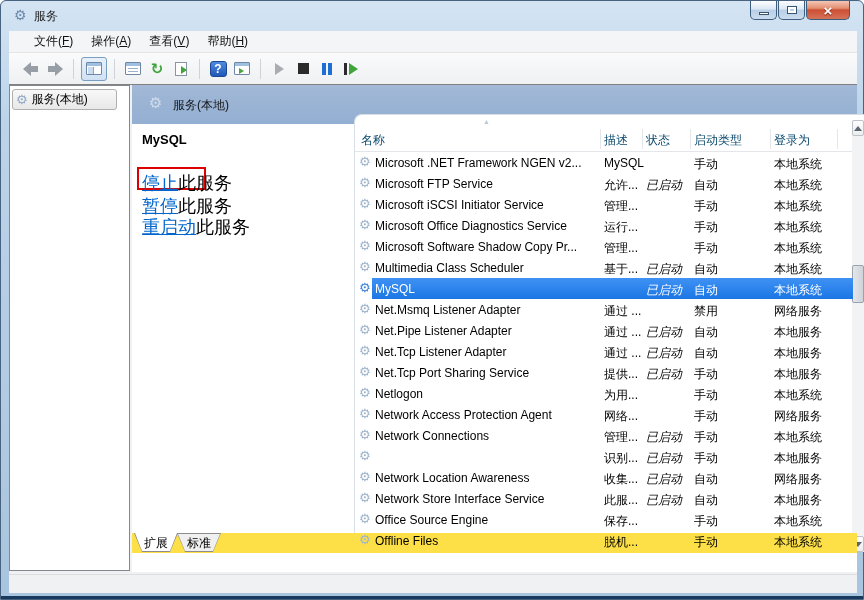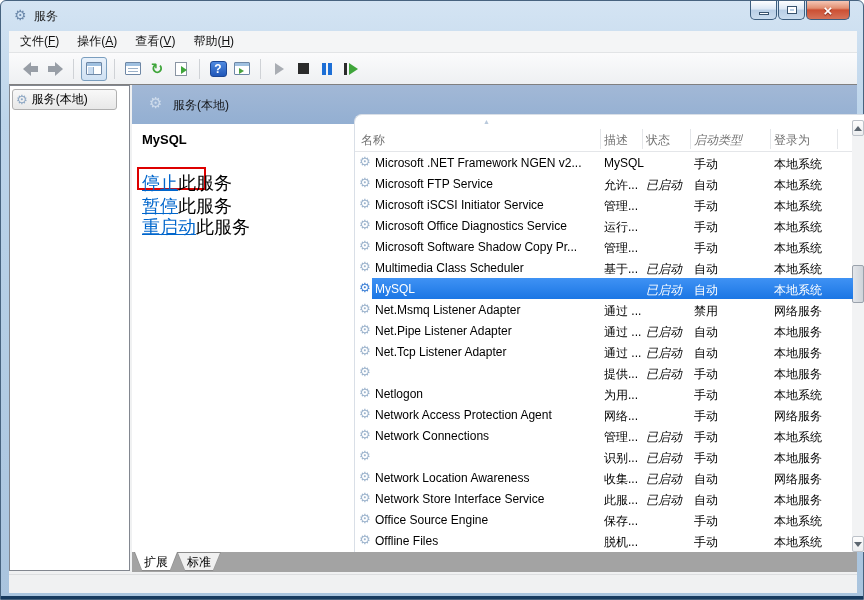--- a/index.html
+++ b/index.html
@@ -24,21 +24,21 @@
           background:linear-gradient(180deg,#f5c6b5 0%,#e28f72 40%,#cc4f33 50%,#d6735a 100%); }
   .glyph-min { width:10px; height:3px; background:#fff; border:1px solid #38536e; margin-top:6px; }
   .glyph-max { width:10px; height:8px; border:1px solid #38536e; background:#fff; position:relative; }
   .glyph-max::after { content:""; position:absolute; left:2px; top:2px; width:4px; height:2px; background:#b9cfe6; }
   .glyph-close { color:#fff; font-size:15px; font-weight:bold; line-height:15px; text-shadow:0 1px 1px #7c2415; }
 
   
   .client { position:absolute; left:8px; top:30px; width:848px; height:562px; background:#f0f1f2; }
 
   .menubar { position:absolute; left:0; top:0; width:100%; height:22px;
-             background:#f4f5f6; border-bottom:1px solid #e2e4e6; display:flex; align-items:center; padding-left:2px; }
+             background:#f4f5f6; border-bottom:1px solid #e2e4e6; display:flex; align-items:center; padding-left:16px; }
   .menu-item { padding:2px 9px; color:#111; }
 
   .toolbar { position:absolute; left:0; top:22px; width:100%; height:31px;
              background:linear-gradient(180deg,#fbfbfc 0%,#eef0f2 100%);
              display:flex; align-items:center; padding-left:10px; }
   .tsep { width:1px; height:20px; background:#cfd2d6; margin:0 6px; }
   .tico { width:22px; height:20px; position:relative; margin:0 1px; display:flex; align-items:center; justify-content:center; }
 
   .arrL,.arrR { position:relative; width:16px; height:10px; }
   .arrL::before { content:""; position:absolute; left:0; top:-2px; border:7px solid transparent; border-right:8px solid #989ea6; border-left:none; }
@@ -84,21 +84,21 @@
   
   .svc-title { position:absolute; left:10px; top:47px; font-size:13px; font-weight:bold; color:#000; }
   .redbox { position:absolute; left:5px; top:82px; width:69px; height:23px; border:2px solid #dd0000; }
   .linkrow { position:absolute; left:10px; font-size:18px; color:#000; white-space:nowrap; }
   .linkrow a { color:#0066cc; text-decoration:underline; }
 
   
   .table-panel { position:absolute; left:222px; top:29px; width:511px; height:438px;
                  background:#fff; border-left:1px solid #d9dfe7; border-top:1px solid #d9dfe7; border-radius:8px 0 0 0; }
   .thead { position:absolute; left:0; top:0; width:100%; height:37px; border-bottom:1px solid #e4e6e9; }
-  .hcell { position:absolute; top:17px; color:#737373; }
+  .hcell { position:absolute; top:17px; color:#0c4a6e; }
   .hdiv { position:absolute; top:14px; height:20px; width:1px; background:#e4e6e9; }
   .sort-arrow { position:absolute; left:128px; top:3px; font-size:7px; color:#b9c9dc; }
   .rows { position:absolute; left:0; top:37px; width:498px; }
   .trow { position:relative; height:21px; }
   .trow span { position:absolute; top:4px; white-space:nowrap; overflow:hidden; z-index:2; color:#000; }
   .trow .gear { left:4px; top:3px; font-size:13px; color:#9db4cd; line-height:14px; }
   .c-name    { left:20px;  width:222px; }
   .c-desc    { left:249px; width:40px; }
   .c-status  { left:291px; width:44px;font-style:italic; }
   .c-startup { left:339px; width:74px; }
@@ -112,21 +112,21 @@
   .vscroll { position:absolute; right:1px; top:5px; width:12px; height:432px; background:#f2f3f4; }
   .sbtn { position:absolute; left:0; width:12px; height:16px; background:linear-gradient(180deg,#fdfdfd,#ebedef);
           border:1px solid #bdc2c9; border-radius:2px; display:flex; align-items:center; justify-content:center; }
   .sbtn.up { top:0; } .sbtn.down { bottom:0; }
   .sarr-up { width:0; height:0; border:4px solid transparent; border-bottom:5px solid #5c6670; margin-top:-4px; }
   .sarr-down { width:0; height:0; border:4px solid transparent; border-top:5px solid #5c6670; margin-bottom:-4px; }
   .sthumb { position:absolute; left:0; top:145px; width:12px; height:38px;
             background:linear-gradient(90deg,#e3e6ea,#cfd4da); border:1px solid #9aa2ac; border-radius:2px; }
 
   
-  .tabstrip { position:absolute; left:0; top:467px; width:100%; height:20px; background:#a3a3a3; }
+  .tabstrip { position:absolute; left:0; top:448px; width:100%; height:20px; background:#fde047; }
   .tab { position:absolute; top:0; height:19px; }
   .tab .t-border { position:absolute; left:0; top:0; width:100%; height:100%; background:#8c8c8c;
                    clip-path:polygon(0 0,100% 0,calc(100% - 8px) 100%,8px 100%); }
   .tab .t-fill { position:absolute; left:1px; right:1px; top:0; bottom:1px; background:#fff;
                  clip-path:polygon(0 0,100% 0,calc(100% - 7px) 100%,7px 100%); }
   .tab.unsel .t-fill { top:1px; background:#f0f0f0; }
   .tab .t-label { position:absolute; width:100%; text-align:center; top:2px; font-size:12px; color:#000; z-index:2; }
 
   .statusbar { position:absolute; left:0; top:543px; width:100%; height:19px;
                background:#f0f1f2; border-top:1px solid #dcdee0; }
@@ -241,21 +241,21 @@
       <div class="linkrow" style="top:130px;">
         <a>重启动</a><span>此服务</span>
       </div>
 
       <div class="table-panel">
         <div class="thead">
           <span class="sort-arrow">▲</span>
           <span class="hcell" style="left:6px;">名称</span>
           <span class="hcell" style="left:249px;">描述</span>
           <span class="hcell" style="left:291px;">状态</span>
-          <span class="hcell" style="left:339px;font-style:italic;">启动类型</span>
+          <span class="hcell" style="left:339px;">启动类型</span>
           <span class="hcell" style="left:419px;">登录为</span>
           <span class="hdiv" style="left:245px;"></span>
           <span class="hdiv" style="left:287px;"></span>
           <span class="hdiv" style="left:335px;"></span>
           <span class="hdiv" style="left:415px;"></span>
           <span class="hdiv" style="left:482px;"></span>
         </div>
         <div class="rows">
             <div class="trow">
               <span class="gear gearchar">⚙</span>
@@ -333,20 +333,21 @@
             <div class="trow">
               <span class="gear gearchar">⚙</span>
               <span class="c-name">Net.Tcp Listener Adapter</span>
               <span class="c-desc">通过 ...</span>
               <span class="c-status">已启动</span>
               <span class="c-startup">自动</span>
               <span class="c-logon">本地服务</span>
             </div>
             <div class="trow">
               <span class="gear gearchar">⚙</span>
+              <span class="c-name">Net.Tcp Port Sharing Service</span>
               <span class="c-desc">提供...</span>
               <span class="c-status">已启动</span>
               <span class="c-startup">手动</span>
               <span class="c-logon">本地服务</span>
             </div>
             <div class="trow">
               <span class="gear gearchar">⚙</span>
               <span class="c-name">Netlogon</span>
               <span class="c-desc">为用...</span>
               <span class="c-status"></span>

